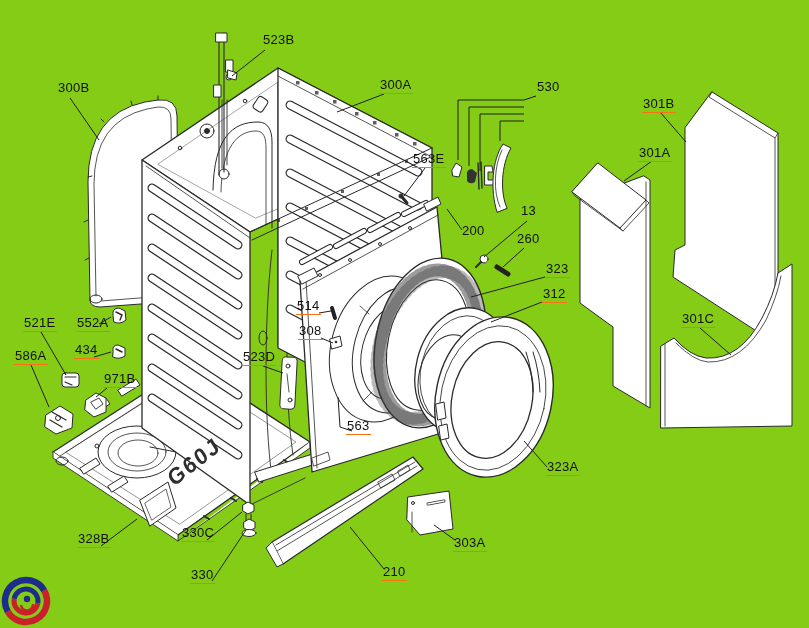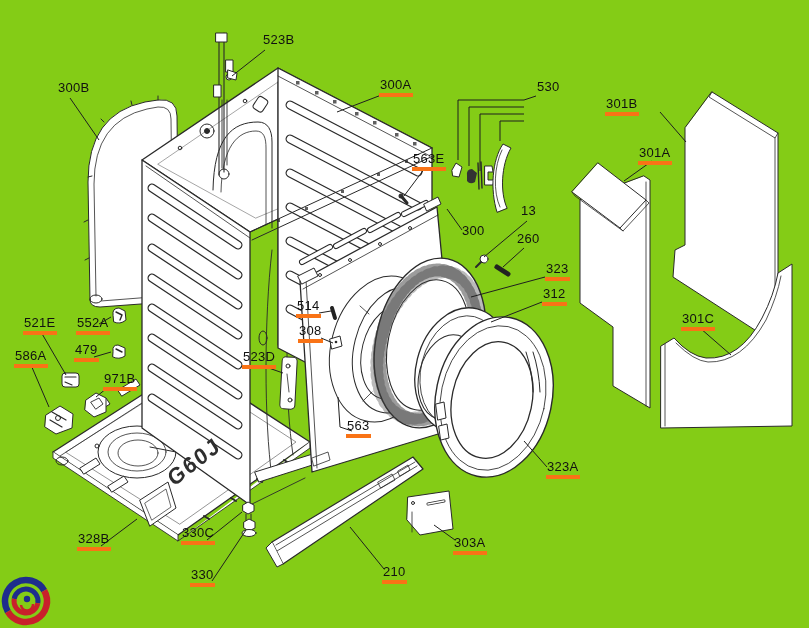--- a/index.html
+++ b/index.html
@@ -1,20 +1,20 @@
 <!DOCTYPE html>
 <html><head>
 <meta charset="utf-8">
 <style>
   html,body{margin:0;padding:0;background:#fff;}
   #stage{position:relative;width:809px;height:628px;background:#84cc16;overflow:hidden;
          font-family:"Liberation Sans",sans-serif;}
   svg{position:absolute;left:0;top:0;}
   .lbl{position:absolute;font-size:13px;line-height:1.05;color:#111;white-space:nowrap;
-       border-bottom:4px solid #f97316;padding:0 1px 1px 1px;letter-spacing:.3px;}
+       border-bottom:1px solid #f97316;padding:0 1px 1px 1px;letter-spacing:.3px;}
   .lbl.nu{border-bottom:none;}
   #gmark{position:absolute;left:170px;top:468px;font-size:22px;font-weight:600;color:#2e2e2e;
          letter-spacing:2px;transform:rotate(-38deg) skewX(-6deg);transform-origin:left center;}
 </style>
 </head>
 <body>
 
 <div id="stage">
 
 <svg width="809" height="628" viewBox="0 0 809 628">
@@ -328,34 +328,34 @@
     <circle cx="27" cy="599" r="3.2" fill="#1e2d8c" stroke="none"></circle>
     <path d="M21,605 A6,6 0 0 0 33,604" stroke="#c9202b" stroke-width="2.5"></path>
   </g>
 </svg>
 
 <div class="lbl nu" style="left:262px;top:33px">523B</div>
 <div class="lbl nu" style="left:57px;top:81px">300B</div>
 <div class="lbl" style="left:379px;top:78px">300A</div>
 <div class="lbl nu" style="left:536px;top:80px">530</div>
 <div class="lbl" style="left:412px;top:152px">563E</div>
-<div class="lbl nu" style="left:461px;top:224px">300</div>
+<div class="lbl nu" style="left:461px;top:224px">200</div>
 <div class="lbl nu" style="left:520px;top:204px">13</div>
 <div class="lbl nu" style="left:516px;top:232px">260</div>
 <div class="lbl" style="left:545px;top:262px">323</div>
 <div class="lbl" style="left:542px;top:287px">312</div>
-<div class="lbl" style="left:605px;top:97px">301B</div>
+<div class="lbl" style="left:642px;top:97px">301B</div>
 <div class="lbl" style="left:638px;top:146px">301A</div>
 <div class="lbl" style="left:681px;top:312px">301C</div>
 <div class="lbl" style="left:296px;top:299px">514</div>
 <div class="lbl" style="left:298px;top:324px">308</div>
 <div class="lbl" style="left:242px;top:350px">523D</div>
 <div class="lbl" style="left:346px;top:419px">563</div>
 <div class="lbl" style="left:76px;top:316px">552A</div>
-<div class="lbl" style="left:74px;top:343px">479</div>
+<div class="lbl" style="left:74px;top:343px">434</div>
 <div class="lbl" style="left:23px;top:316px">521E</div>
 <div class="lbl" style="left:14px;top:349px">586A</div>
 <div class="lbl" style="left:103px;top:372px">971B</div>
 <div class="lbl" style="left:77px;top:532px">328B</div>
 <div class="lbl" style="left:181px;top:526px">330C</div>
 <div class="lbl" style="left:190px;top:568px">330</div>
 <div class="lbl" style="left:382px;top:565px">210</div>
 <div class="lbl" style="left:453px;top:536px">303A</div>
 <div class="lbl" style="left:546px;top:460px">323A</div>
 

